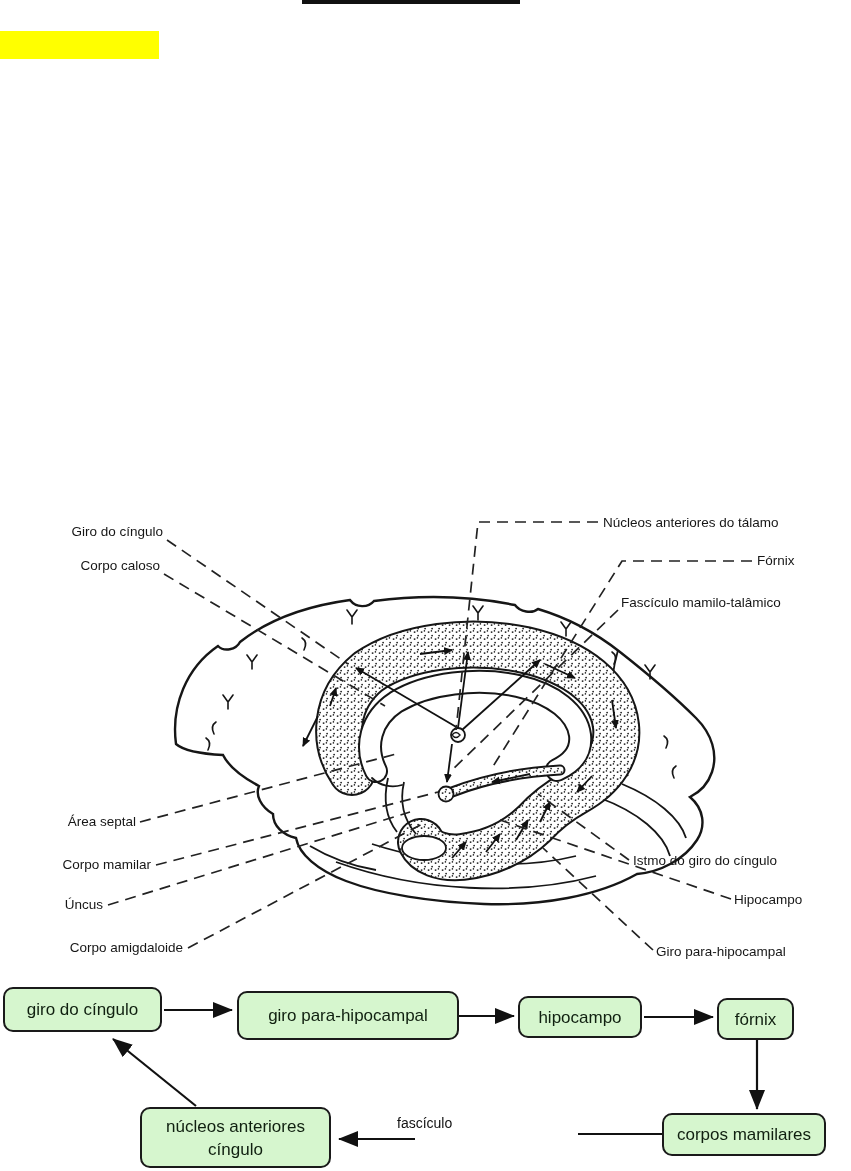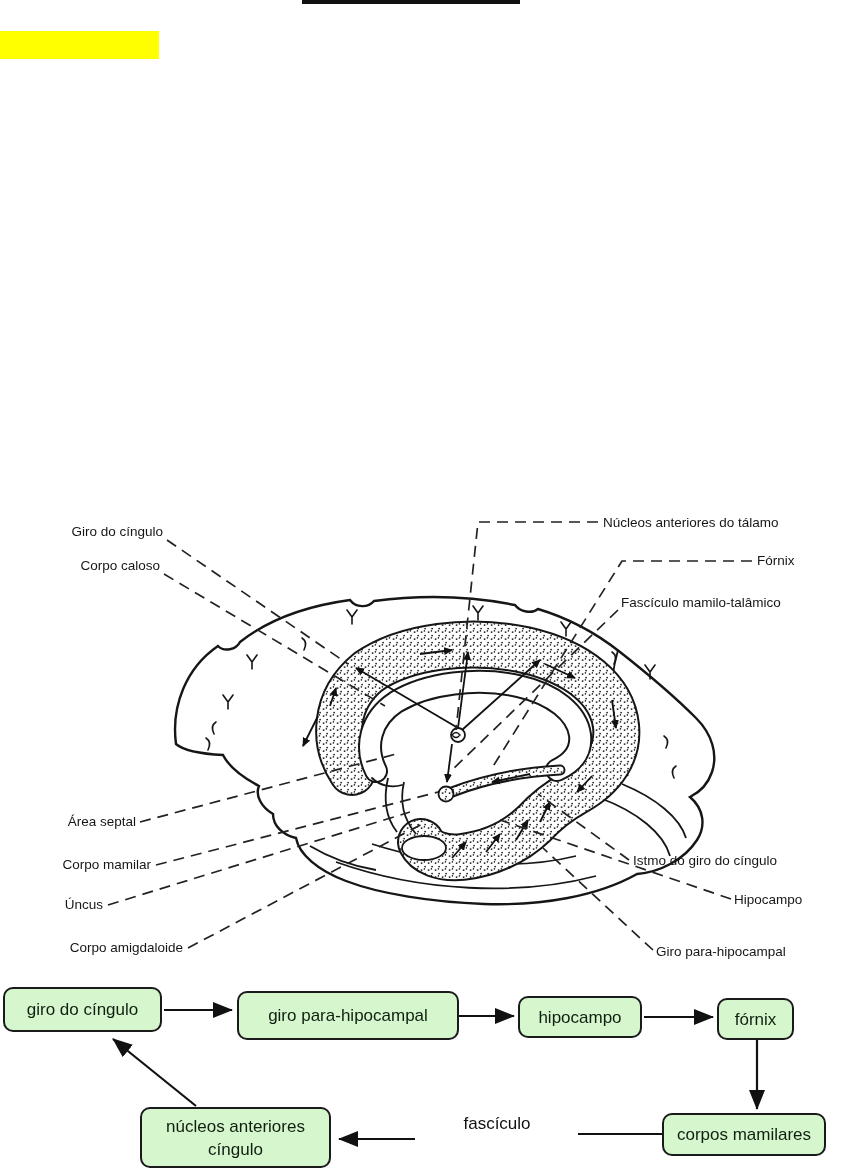--- a/index.html
+++ b/index.html
@@ -13,22 +13,22 @@
   #figure-svg{left:0;top:0;width:851px;height:1171px;}
   .node{
     position:absolute;box-sizing:border-box;
     background:var(--node_fill,#d6f6ce);
     border:2px solid var(--node_border,#1a1a1a);
     border-radius:10px;
     display:flex;flex-direction:column;align-items:center;justify-content:center;
     font-size:17px;color:#102010;line-height:23px;white-space:nowrap;
   }
   #connector-label{
-    position:absolute;left:397px;top:1112px;width:200px;text-align:center;
-    font-size:17px;line-height:23px;color:#111;
+    position:absolute;left:397px;top:1112px;width:200px;
+    font-size:14px;line-height:23px;color:#111;
   }
   text{fill:#161616;}
   .lbl{font-size:13.5px;}
 </style>
 </head>
 <body>
 
 <div id="page">
 
   <div id="title-underline" class="abs"></div>

